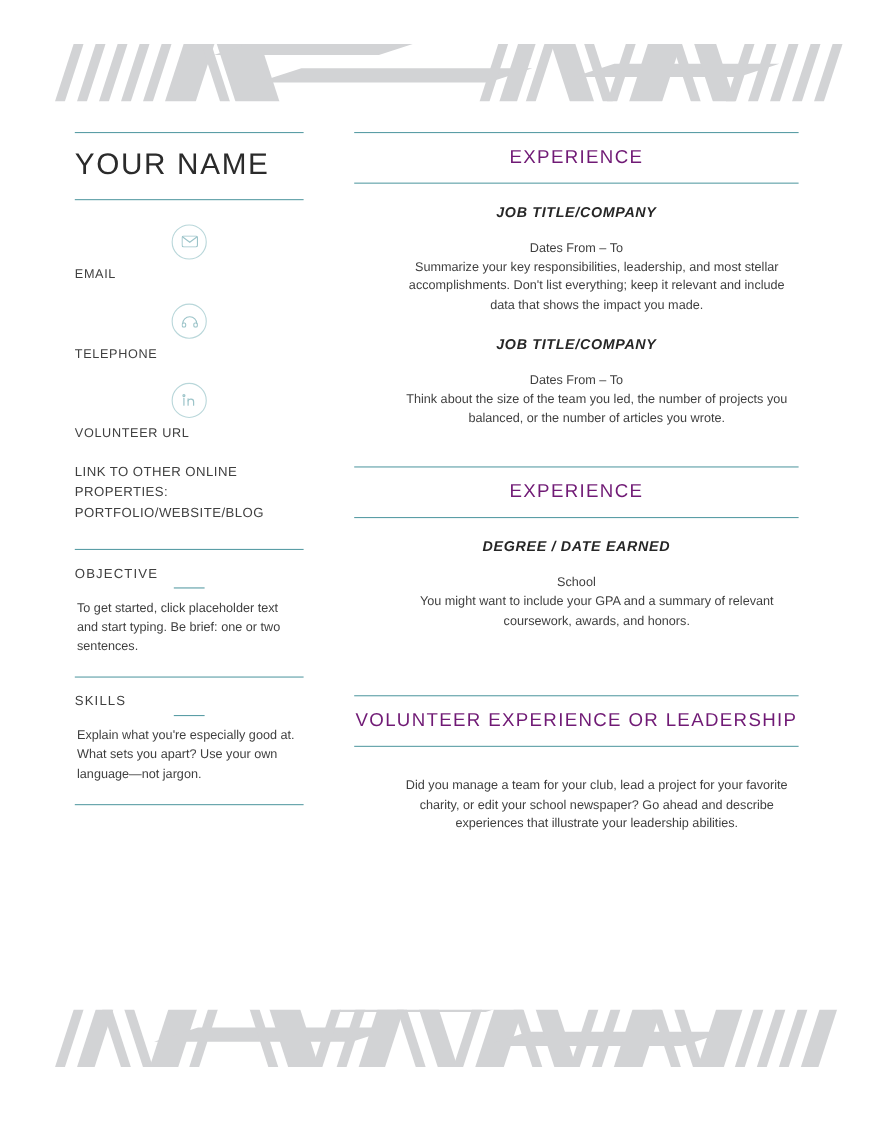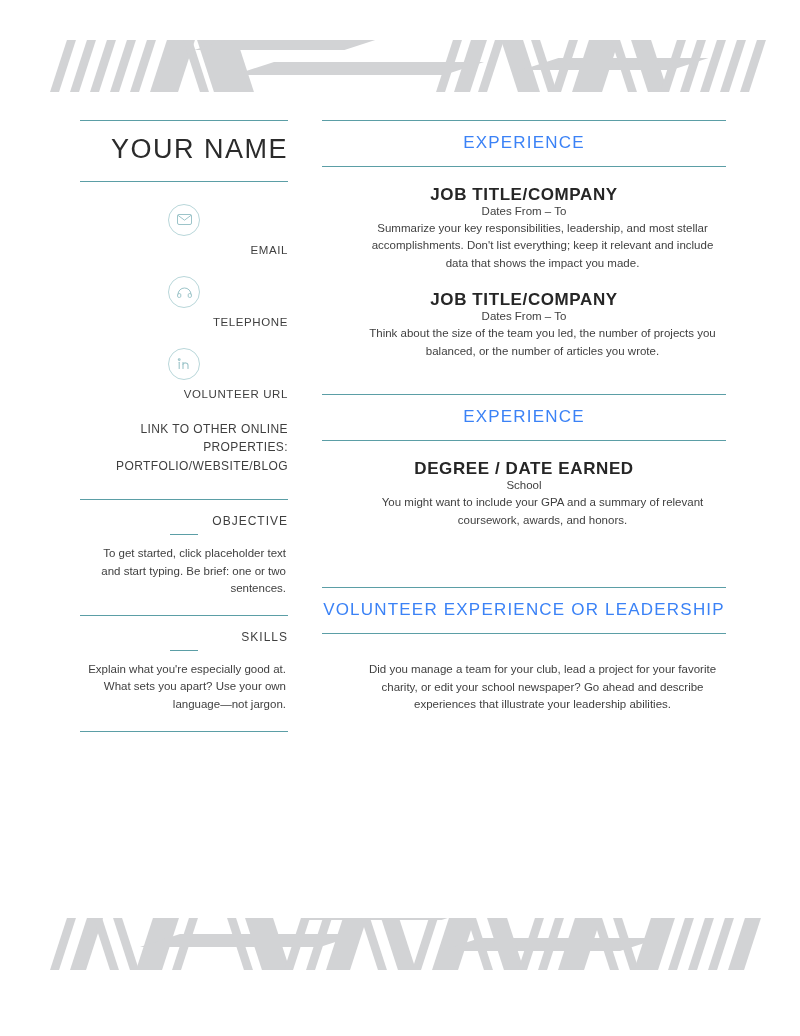--- a/index.html
+++ b/index.html
@@ -43,24 +43,24 @@
   
   .content {
     position: absolute;
     top: 120px;
     left: 40px;
     width: 728px;
   }
 
   .col-left {
     position: absolute;
-    left: 40px;
+    left: 28px;
     top: 0;
     width: 208px;
-    text-align: right;
+    text-align: left;
   }
   .col-right {
     position: absolute;
     left: 282px;
     top: 0;
     width: 404px;
     text-align: center;
   }
 
   .rule {
@@ -124,35 +124,36 @@
     font-size: 11.5px;
     line-height: 1.5;
     color: #3f3f3f;
     padding: 4px 2px 18px 2px;
   }
 
   
   .main-title {
     font-size: 17px;
     letter-spacing: 1.2px;
-    color: #3b82f6;
+    color: #701a75;
     font-weight: 400;
     padding: 12px 0 13px 0;
   }
   .entry { margin-top: 18px; }
   .entry-heading {
-    font-size: 17px;
+    font-size: 13px;
     font-weight: bold;
     letter-spacing: 0.6px;
     color: #262626;
+    font-style: italic;
   }
   .entry-sub {
     font-size: 11.5px;
     color: #3f3f3f;
-    margin-top: 0;
+    margin-top: 20px;
   }
   .entry-body {
     font-size: 11.5px;
     line-height: 1.52;
     color: #3f3f3f;
     margin-top: 3px;
     margin-left: 37px;
   }
   .block-gap-lg { height: 34px; }
   .block-gap-md { height: 24px; }

